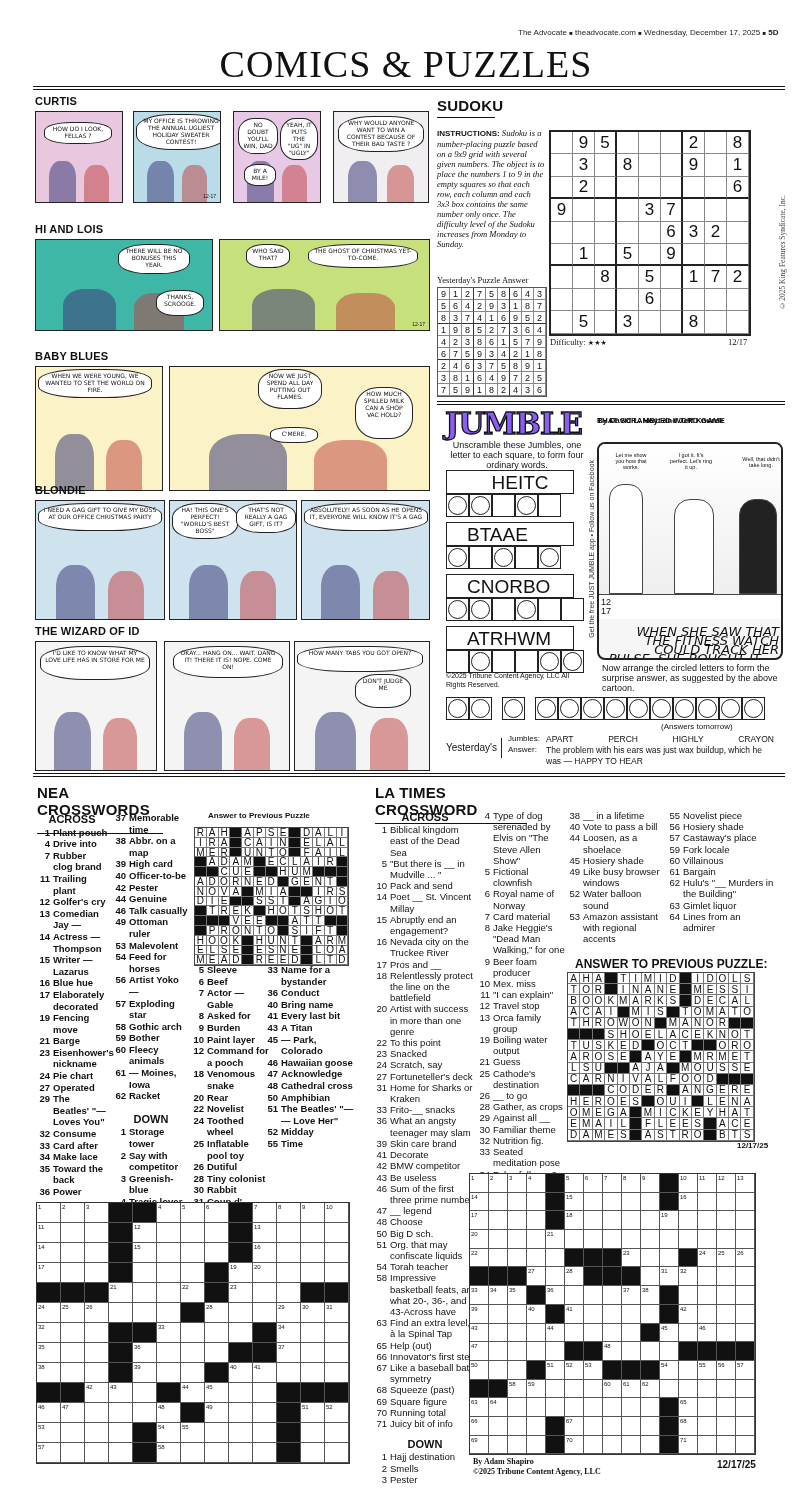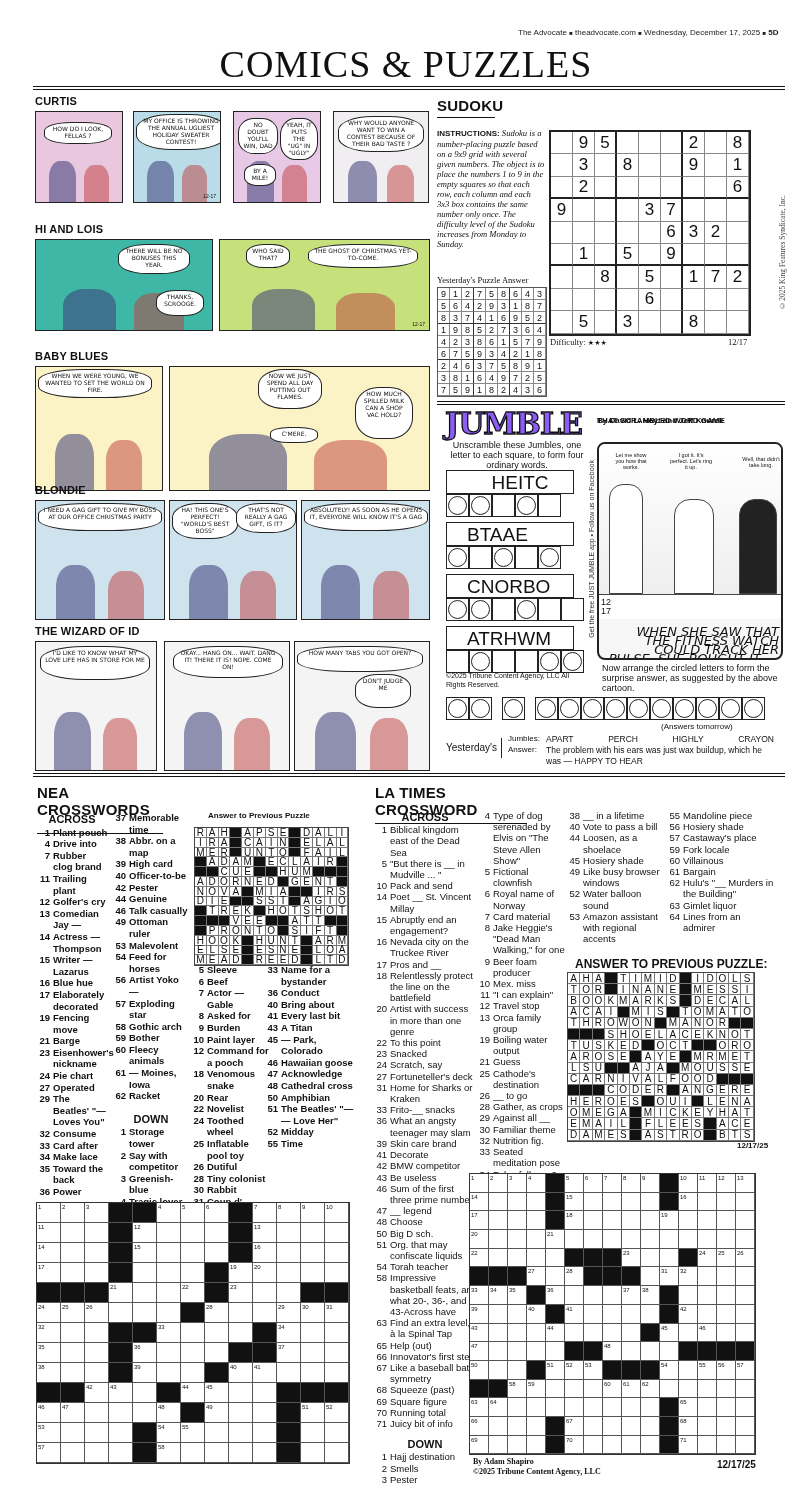--- a/index.html
+++ b/index.html
@@ -670,21 +670,21 @@
     <div class="clue">
       <span class="n">33</span>
       <span>Name for a bystander</span>
     </div>
     <div class="clue">
       <span class="n">36</span>
       <span>Conduct</span>
     </div>
     <div class="clue">
       <span class="n">40</span>
-      <span>Bring about</span>
+      <span>Bring name</span>
     </div>
     <div class="clue">
       <span class="n">41</span>
       <span>Every last bit</span>
     </div>
     <div class="clue">
       <span class="n">43</span>
       <span>A Titan</span>
     </div>
     <div class="clue">
@@ -1351,21 +1351,21 @@
       <span>Water balloon sound</span>
     </div>
     <div class="clue">
       <span class="n">53</span>
       <span>Amazon assistant with regional accents</span>
     </div>
   </div>
 <div id="la-c4" class="clue-col light" style="left:665px;top:810px;width:110px">
     <div class="clue">
       <span class="n">55</span>
-      <span>Mandoline piece</span>
+      <span>Novelist piece</span>
     </div>
     <div class="clue">
       <span class="n">56</span>
       <span>Hosiery shade</span>
     </div>
     <div class="clue">
       <span class="n">57</span>
       <span>Castaway's place</span>
     </div>
     <div class="clue">

